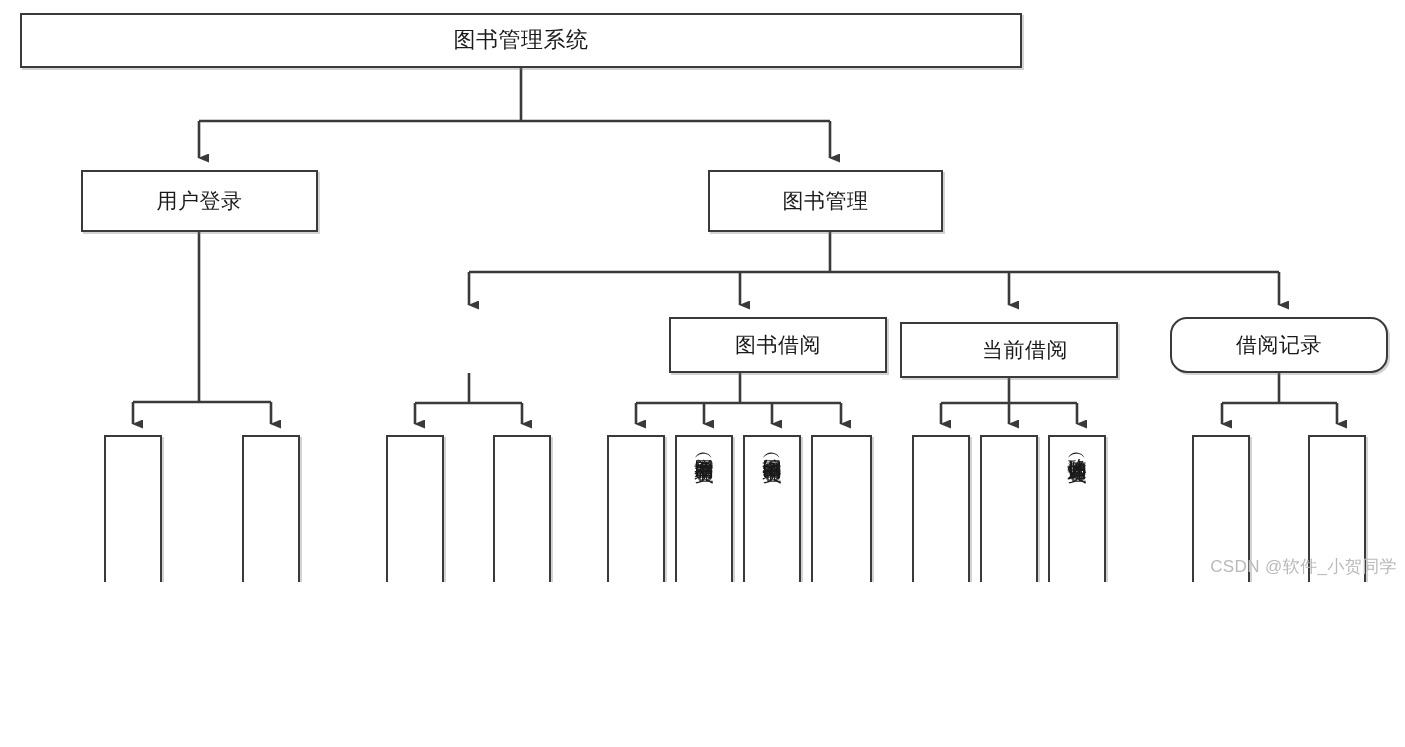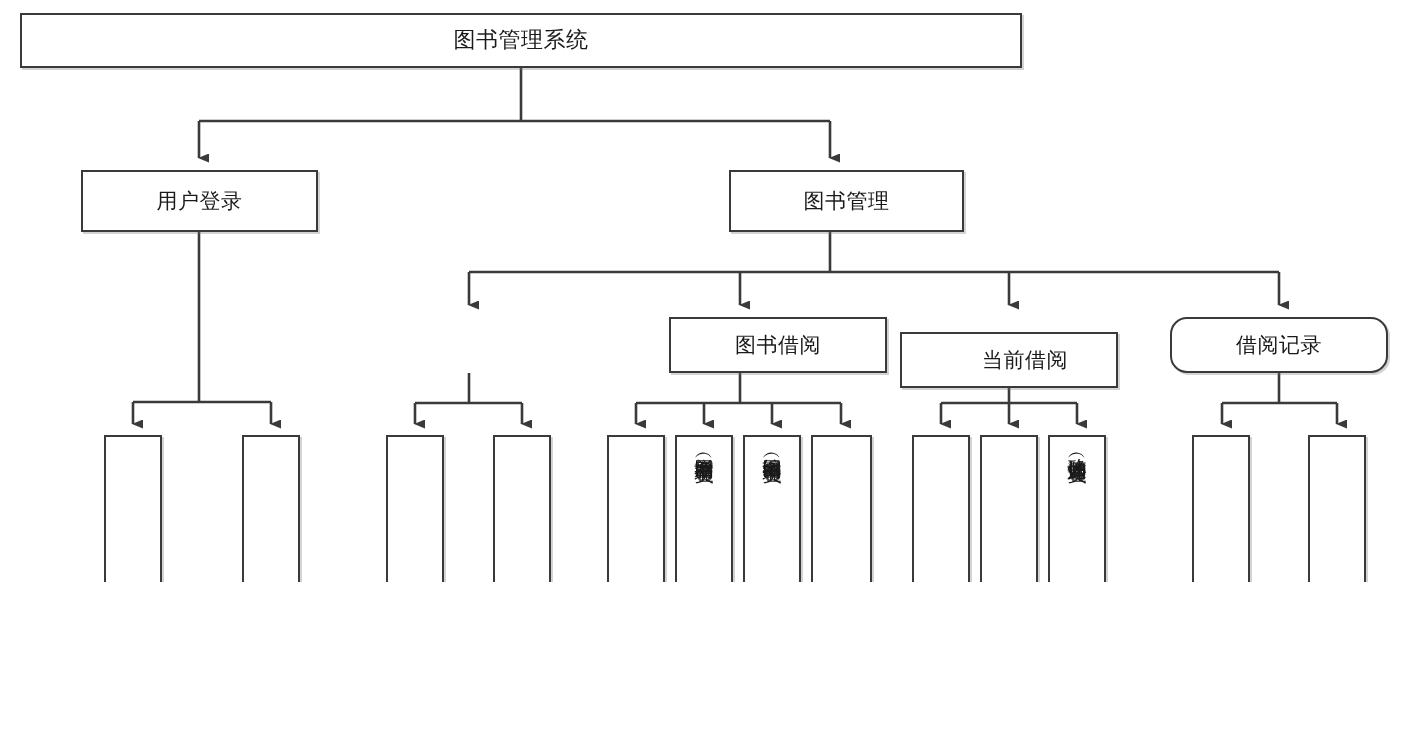--- a/index.html
+++ b/index.html
@@ -147,30 +147,30 @@
   </svg>
 
   <div class="node horizontal root" style="left:20px; top:13px; width:1002px; height:55px;">
     <span class="node-label">图书管理系统</span>
   </div>
 
   <div class="node horizontal" style="left:81px; top:170px; width:237px; height:62px;">
     <span class="node-label">用户登录</span>
   </div>
 
-  <div class="node horizontal" style="left:729px; top:170px; width:235px; height:62px;">
+  <div class="node horizontal" style="left:708px; top:170px; width:235px; height:62px;">
     <span class="node-label">图书管理</span>
   </div>
 
 
   <div class="node horizontal" style="left:632px; top:317px; width:218px; height:56px;margin-left:37px;">
     <span class="node-label">图书借阅</span>
   </div>
 
-  <div class="node horizontal" style="left:900px; top:332px; width:218px; height:56px;padding-left:32px;">
+  <div class="node horizontal" style="left:900px; top:322px; width:218px; height:56px;padding-left:32px;">
     <span class="node-label">当前借阅</span>
   </div>
 
   <div class="node horizontal" style="left:1170px; top:317px; width:218px; height:56px;border-radius:17px;">
     <span class="node-label">借阅记录</span>
   </div>
 
   <div class="node vertical center-text" style="left:104px; top:435px; width:58px; height:298px;">
     <span class="node-label">用户登录</span>
   </div>
@@ -216,14 +216,15 @@
   </div>
 
   <div class="node vertical center-text" style="left:1192px; top:435px; width:58px; height:298px;">
     <span class="node-label">新增借阅记录</span>
   </div>
 
   <div class="node vertical center-text" style="left:1308px; top:435px; width:58px; height:298px;">
     <span class="node-label">查询借阅记录</span>
   </div>
 
+  <div id="watermark">CSDN @软件_小贺同学</div>
 
 </div>
 
 </body></html>

